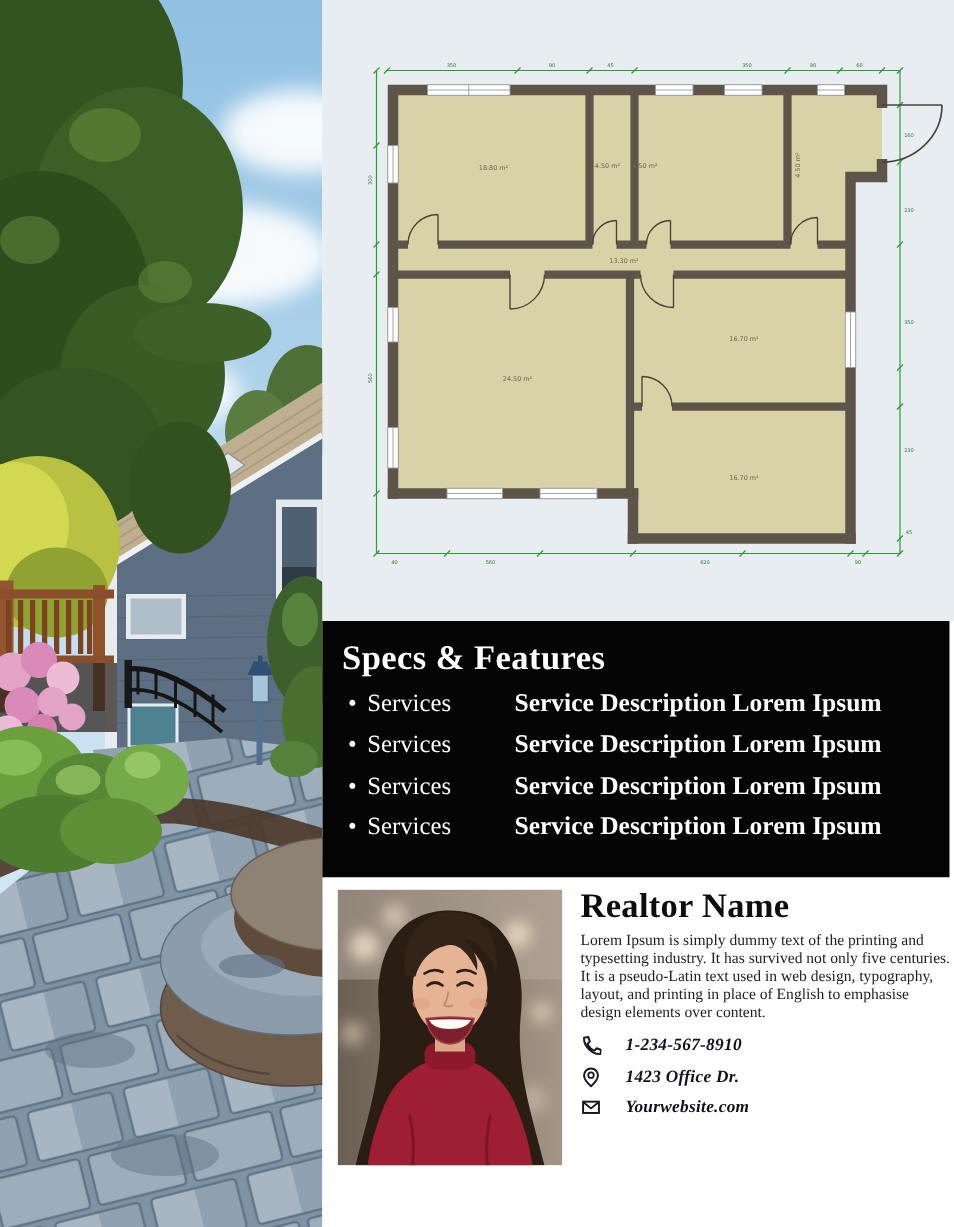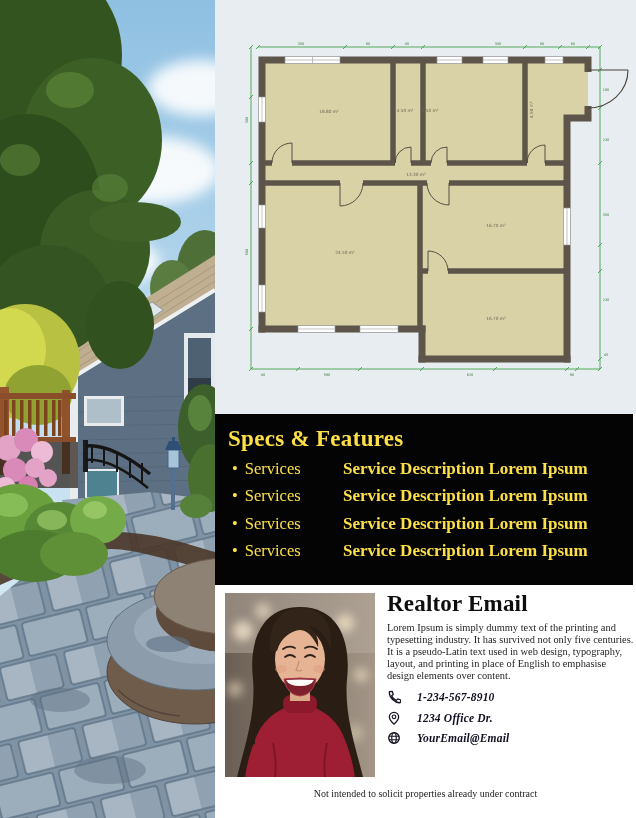--- a/index.html
+++ b/index.html
@@ -3,21 +3,21 @@
 <meta charset="utf-8">
 <style>
   html,body{margin:0;padding:0;background:#ffffff;}
   .page{position:relative;width:636px;height:818px;background:#ffffff;overflow:hidden;
         font-family:"Liberation Serif","DejaVu Serif",serif;}
   .photo-left{position:absolute;left:0;top:0;width:215px;height:818px;}
   .photo-left svg{display:block;}
   .plan-area{position:absolute;left:215px;top:0;width:421px;height:414px;background:#e7edf0;}
   .plan-area svg{display:block;}
   .plan-area text{font-family:"DejaVu Sans","Liberation Sans",sans-serif;}
-  .specs-band{position:absolute;left:215px;top:414px;width:418px;height:171px;background:#040404;color:#fde047;}
+  .specs-band{position:absolute;left:215px;top:414px;width:418px;height:171px;background:#040404;color:#ffffff;}
   .specs-title{font-size:23px;font-weight:bold;letter-spacing:.3px;padding:12px 0 7px 13px;margin:0;}
   .spec-row{display:flex;align-items:baseline;height:27.4px;padding-left:17px;font-size:16.5px;}
   .spec-service{width:111px;display:flex;}
   .spec-bullet{margin-right:7px;}
   .spec-desc{flex:1;font-size:17px;font-weight:bold;}
   .realtor-section{position:absolute;left:215px;top:585px;width:421px;height:233px;background:#ffffff;}
   .portrait{position:absolute;left:10px;top:8px;width:150px;height:184px;overflow:hidden;}
   .realtor-info{position:absolute;left:172px;top:6px;width:250px;}
   .realtor-name{font-size:23px;font-weight:bold;margin:0;color:#0d0d0d;letter-spacing:.2px;}
   .realtor-bio{font-size:10.4px;line-height:1.16;color:#1e1e1e;margin:5px 0 0;width:248px;}
@@ -383,42 +383,40 @@
         <path d="M74 68 Q73 74 71 77 Q74 79 77 77" stroke="#c28a6c" stroke-width="1.2" fill="none"></path>
         <ellipse cx="56" cy="76" rx="6" ry="4" fill="#e09a7d" opacity=".5"></ellipse>
         <ellipse cx="94" cy="76" rx="6" ry="4" fill="#e09a7d" opacity=".5"></ellipse>
         <g>
           <path d="M59 86 Q75 84 91 86 Q88 102 75 103 Q62 102 59 86 Z" fill="#7e1f2c" stroke="#a83a4a" stroke-width="1"></path>
           <path d="M61 87 Q75 86 89 87 Q86 93 75 93 Q64 93 61 87 Z" fill="#fdfbf6"></path>
         </g>
       </svg>
     </div>
     <div class="realtor-info">
-      <h2 class="realtor-name">Realtor Email</h2>
+      <h2 class="realtor-name">Realtor Name</h2>
       <p class="realtor-bio">Lorem Ipsum is simply dummy text of the printing and typesetting industry. It has survived not only five centuries. It is a pseudo-Latin text used in web design, typography, layout, and printing in place of English to emphasise design elements over content.</p>
       <div class="contacts">
         <div class="contact-row">
           <svg class="contact-icon" viewBox="0 0 13 13">
             <path d="M2.2 1.6 L4.8 1.2 L5.8 4.1 L4.3 5.4 C5.1 7.4 6.7 9 8.7 9.7 L10 8.2 L12.8 9.3 L12.3 11.8 C7.3 12.3 1.8 6.8 2.2 1.6 Z" fill="none" stroke="#161625" stroke-width="1.2" stroke-linejoin="round"></path>
           </svg>
           <span class="contact-value">1-234-567-8910</span>
         </div>
         <div class="contact-row">
           <svg class="contact-icon" viewBox="0 0 13 13">
             <path d="M6.5 1.2 C4 1.2 2.2 3.1 2.2 5.5 C2.2 8.2 6.5 12.2 6.5 12.2 C6.5 12.2 10.8 8.2 10.8 5.5 C10.8 3.1 9 1.2 6.5 1.2 Z" fill="none" stroke="#161625" stroke-width="1.2"></path>
             <circle cx="6.5" cy="5.4" r="1.7" fill="none" stroke="#161625" stroke-width="1.1"></circle>
           </svg>
-          <span class="contact-value">1234 Office Dr.</span>
+          <span class="contact-value">1423 Office Dr.</span>
         </div>
         <div class="contact-row">
           <svg class="contact-icon" viewBox="0 0 13 13">
-            <circle cx="6.5" cy="6.5" r="4.9" fill="none" stroke="#161625" stroke-width="1.3"></circle>
-            <ellipse cx="6.5" cy="6.5" rx="2.1" ry="4.9" fill="none" stroke="#161625" stroke-width="1.1"></ellipse>
-            <path d="M1.8 4.9 H11.2 M1.8 8.1 H11.2" stroke="#161625" stroke-width="1.1"></path>
+            <rect x="1.6" y="3.2" width="9.8" height="7" fill="none" stroke="#161625" stroke-width="1.2"></rect>
+            <path d="M1.8 3.6 L6.5 7.4 L11.2 3.6" fill="none" stroke="#161625" stroke-width="1.1"></path>
           </svg>
-          <span class="contact-value">YourEmail@Email</span>
+          <span class="contact-value">Yourwebsite.com</span>
         </div>
       </div>
     </div>
-    <div class="disclaimer">Not intended to solicit properties already under contract</div>
   </div>
 
 </div>
 
 </body></html>

